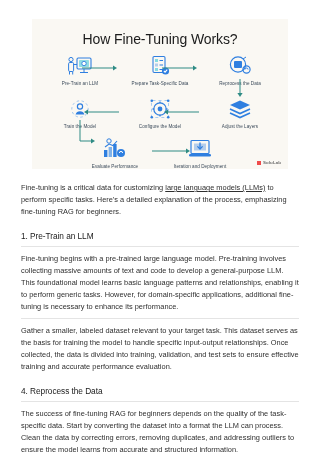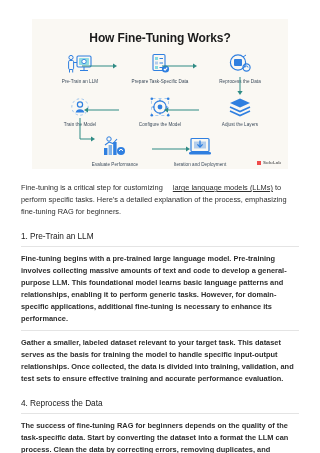--- a/index.html
+++ b/index.html
@@ -27,22 +27,22 @@
   .infographic {
     position: relative;
     margin: 19px 11px 0 11px;
     width: 256px;
     height: 150px;
     background: #faf8f3;
     box-sizing: border-box;
   }
   .info-title {
     text-align: center;
-    font-size: 12px;
-    font-weight: bold;
+    font-size: 14px;
+    font-weight: normal;
     color: #1b1b1b;
     letter-spacing: -0.1px;
     padding-top: 12px;
     margin: 0;
   }
   .diagram {
     position: relative;
     width: 100%;
     height: 118px;
   }
@@ -95,42 +95,40 @@
     margin: 13px 0 0 0;
     font-size: 7.4px;
     line-height: 1.62;
     color: #2e2e2e;
     letter-spacing: 0.01px;
   }
   .intro a,
   .inline-link {
     color: #2e2e2e;
     text-decoration: underline;
-    margin-left: 8px;
   }
   h2.sec {
     font-size: 8.3px;
     font-weight: normal;
     color: #1a1a1a;
     margin: 13px 0 0 0;
     letter-spacing: -0.05px;
   }
   .rule {
     border: 0;
     border-top: 1px solid #e4e4e4;
     margin: 5px 0 0 0;
     height: 0;
   }
   p.body {
     margin: 6px 0 0 0;
     font-size: 7.4px;
     line-height: 1.62;
     color: #2e2e2e;
     letter-spacing: 0.01px;
-    font-weight: bold;
   }
 </style>
 </head>
 <body>
 
 <div class="page">
 
   <div class="infographic">
 
     <div class="info-title">How Fine-Tuning Works?</div>
@@ -301,21 +299,21 @@
           </svg>
       </div>
     </div>
 
     <div class="watermark">
       <span class="wm-sq"></span>
       <span class="wm-txt">SoluLab</span>
     </div>
   </div>
 
-  <p class="intro"><span>Fine-tuning is a critical step for customizing </span><a class="inline-link" href="#">large language models (LLMs)</a><span> to perform specific tasks. Here's a detailed explanation of the process, emphasizing fine-tuning RAG for beginners.</span></p>
+  <p class="intro"><span>Fine-tuning is a critical data for customizing </span><a class="inline-link" href="#">large language models (LLMs)</a><span> to perform specific tasks. Here's a detailed explanation of the process, emphasizing fine-tuning RAG for beginners.</span></p>
 
   <h2 class="sec">1. Pre-Train an LLM</h2>
   <hr class="rule">
   <p class="body">Fine-tuning begins with a pre-trained large language model. Pre-training involves collecting massive amounts of text and code to develop a general-purpose LLM. This foundational model learns basic language patterns and relationships, enabling it to perform generic tasks. However, for domain-specific applications, additional fine-tuning is necessary to enhance its performance.</p>
 
   <hr class="rule">
   <p class="body">Gather a smaller, labeled dataset relevant to your target task. This dataset serves as the basis for training the model to handle specific input-output relationships. Once collected, the data is divided into training, validation, and test sets to ensure effective training and accurate performance evaluation.</p>
 
   <h2 class="sec">4. Reprocess the Data</h2>
   <hr class="rule">

